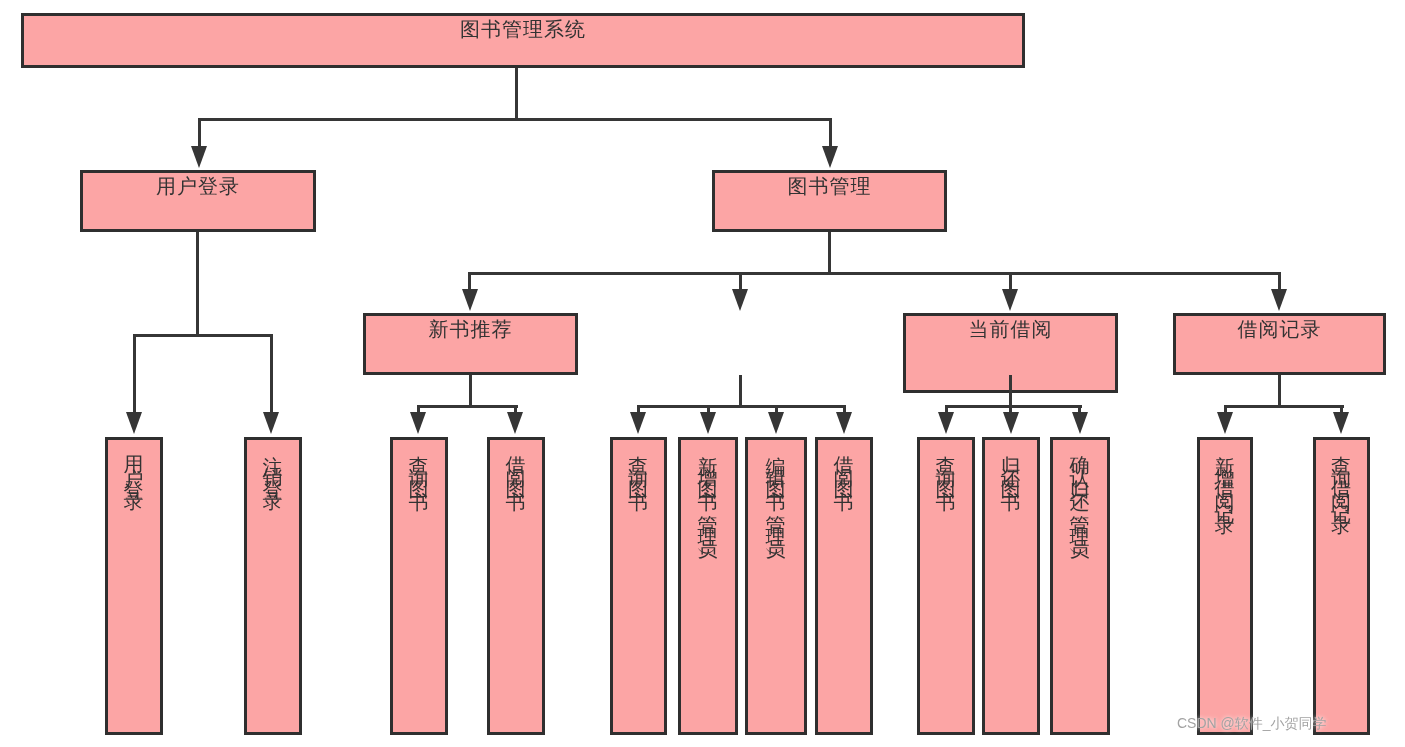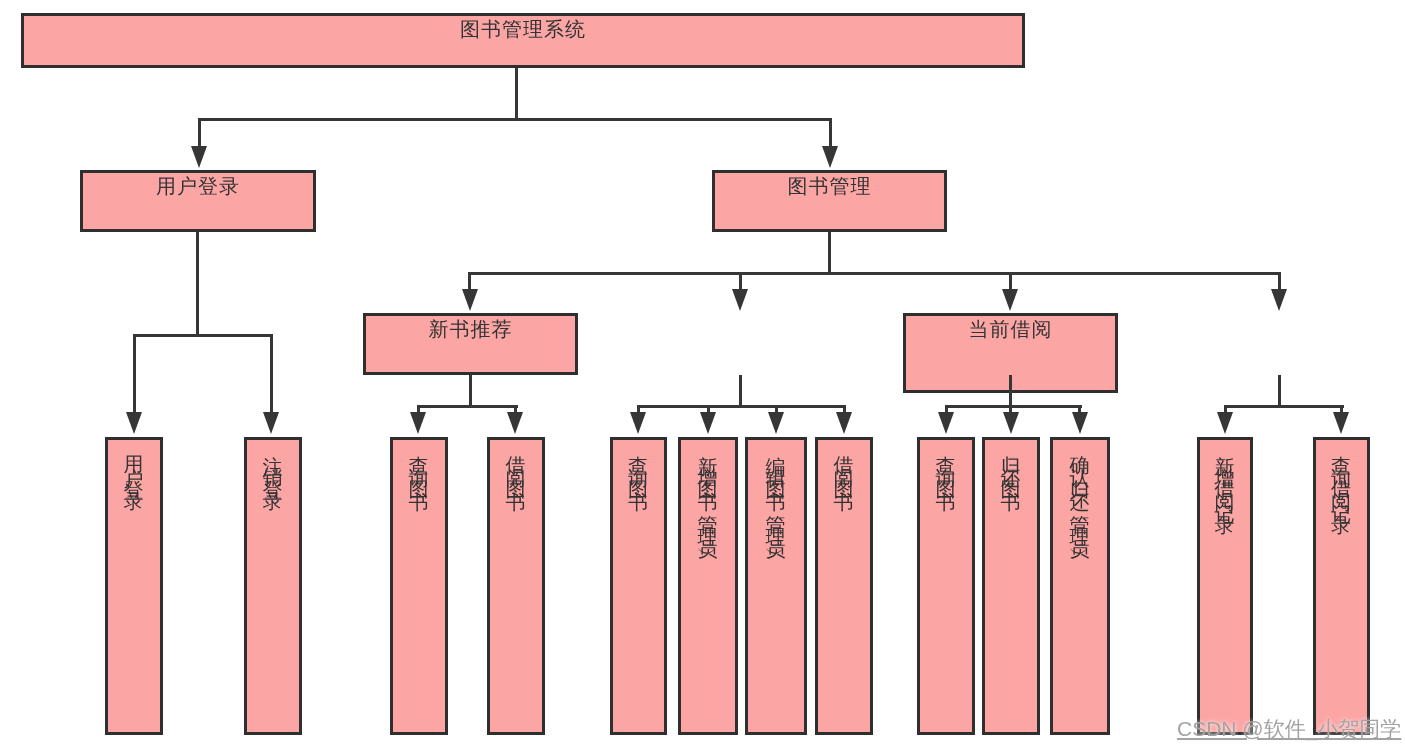--- a/index.html
+++ b/index.html
@@ -43,26 +43,25 @@
     position: absolute;
     width: 0; height: 0;
     border-left: 8px solid transparent;
     border-right: 8px solid transparent;
     border-top: 22px solid var(--line, #363636);
   }
   .watermark {
     position: absolute;
     left: 1177px;
     top: 715px;
-    font-size: 21px;
+    font-size: 14px;
     color: var(--watermark, #a3a3a3);
     text-shadow: 0 0 4px #ffffff;
     white-space: nowrap;
     z-index: 5;
-    text-decoration: underline;
   }
 </style>
 </head>
 <body>
 
 <div id="canvas">
 
   <div class="box box-h" style="left:21px; top:13px; width:1004px; height:55px">
     <span>图书管理系统</span>
   </div>
@@ -72,20 +71,23 @@
   </div>
   <div class="box box-h" style="left:363px; top:313px; width:215px; height:62px">
     <span>新书推荐</span>
   </div>
 
   <div class="box box-h" style="left:712px; top:170px; width:235px; height:62px">
     <span>图书管理</span>
   </div>
   <div class="box box-h" style="left:903px; top:313px; width:215px; height:80px">
     <span>当前借阅</span>
+  </div>
+  <div class="box box-h" style="left:1173px; top:313px; width:213px; height:62px">
+    <span>借阅记录</span>
   </div>
 
   <div class="box box-v" style="left:105px; top:437px; width:58px; height:298px">
     <span>用户登录</span>
   </div>
   <div class="box box-v" style="left:244px; top:437px; width:58px; height:298px">
     <span>注销登录</span>
   </div>
 
   <div class="box box-v" style="left:390px; top:437px; width:58px; height:298px">

